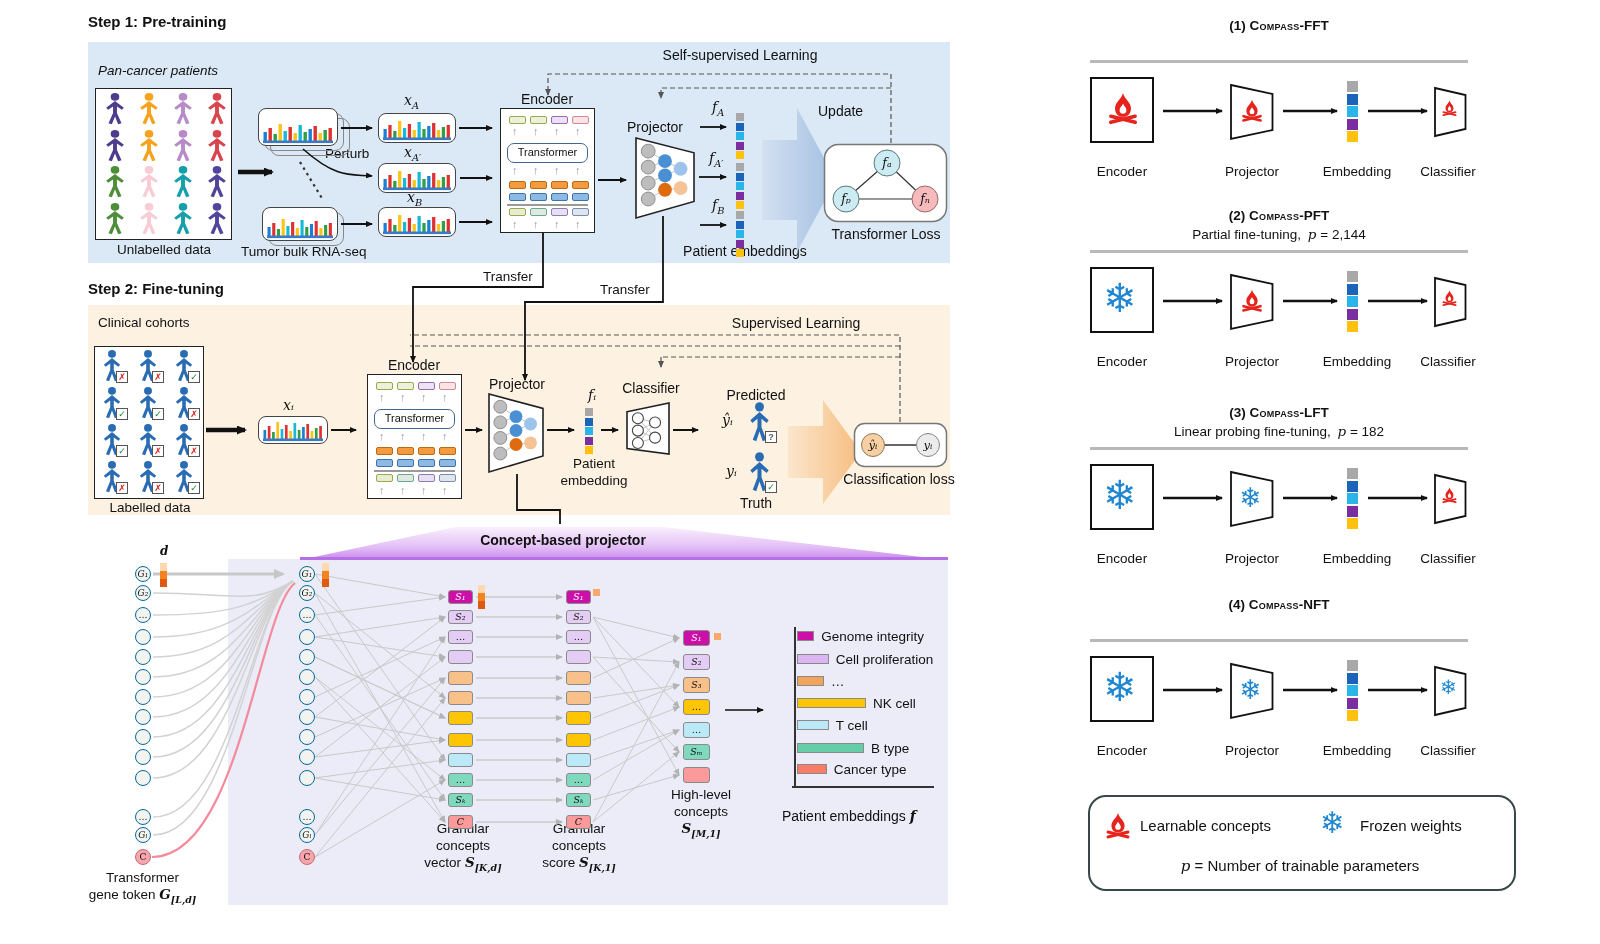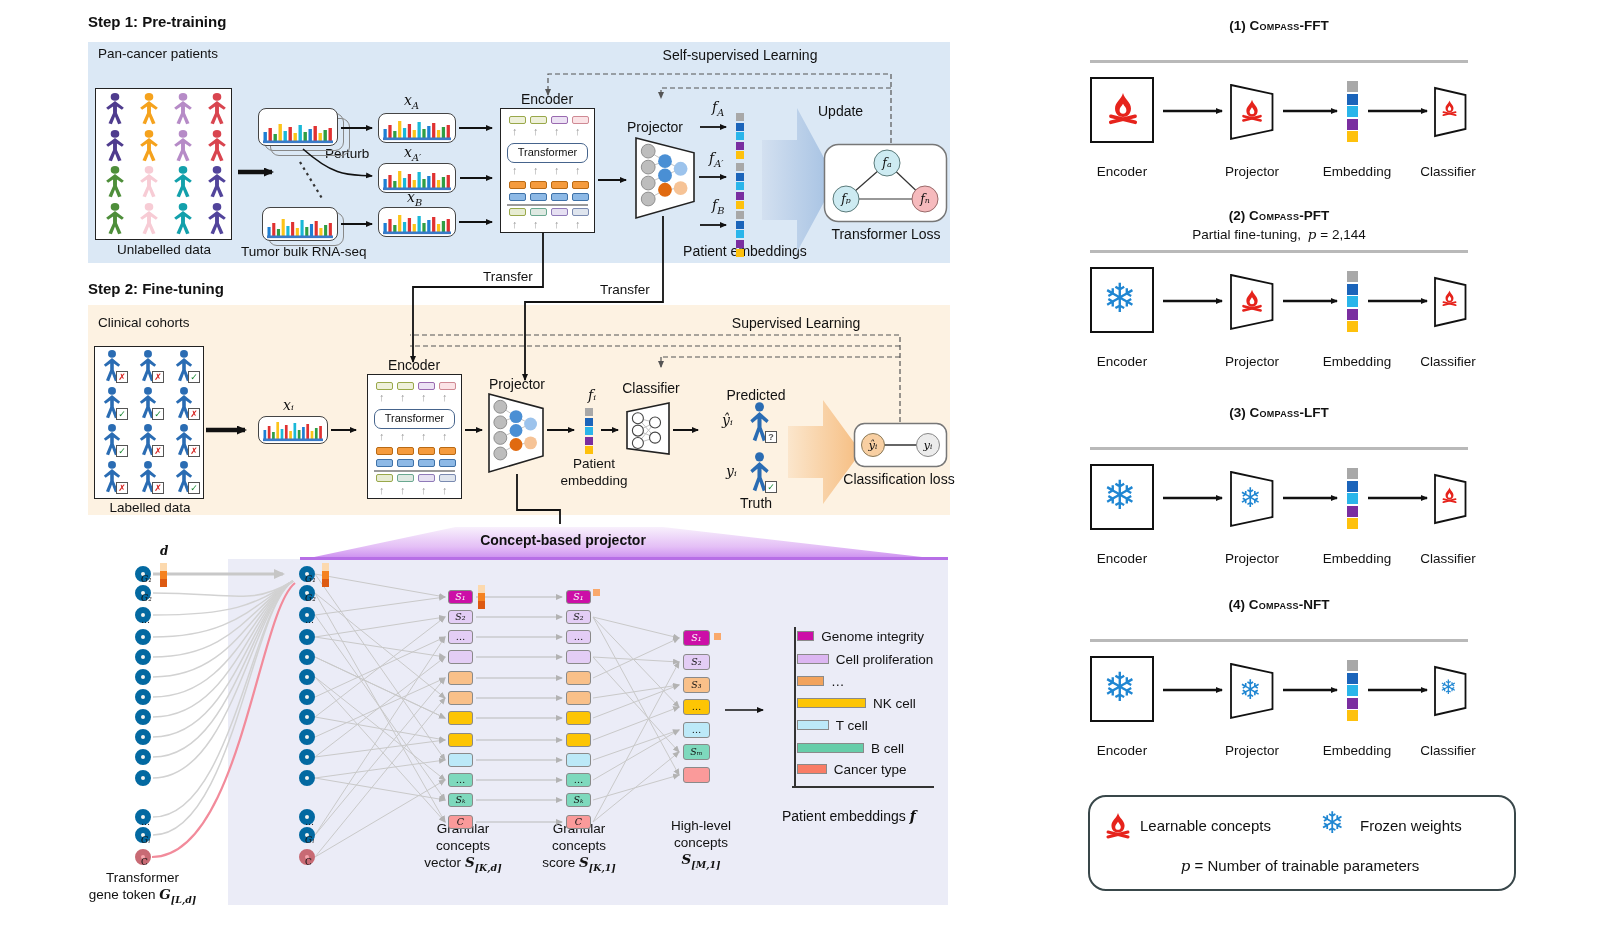--- a/index.html
+++ b/index.html
@@ -8,40 +8,40 @@
   .abs{position:absolute;}
   .lb{position:absolute;font-size:13.5px;white-space:nowrap;}
   .hd{position:absolute;font-size:15px;font-weight:bold;white-space:nowrap;}
   .ctr{transform:translateX(-50%);text-align:center;}
   .math{position:absolute;font-family:"DejaVu Serif","DejaVu Sans",serif;font-style:italic;white-space:nowrap;}
   .math sub{font-size:70%;}
   .sc{font-variant:small-caps;letter-spacing:.3px;}
   .panel{position:absolute;}
   .markbox{position:absolute;width:10px;height:10px;background:#fff;border:1px solid #555;
            font-size:9px;line-height:10px;text-align:center;font-weight:bold;z-index:6;}
-  .node{position:absolute;width:16px;height:16px;border-radius:50%;background:#f3f3f0;border:6px solid #0369a1;
+  .node{position:absolute;width:16px;height:16px;border-radius:50%;background:#f3f3f0;border:1px solid #0369a1;
         font-family:"DejaVu Serif","DejaVu Sans",serif;font-style:italic;font-size:9px;line-height:15px;text-align:center;z-index:5;box-sizing:border-box;}
   .cbox{position:absolute;border:1px solid #8a8a8a;border-radius:3px;box-sizing:border-box;
         font-family:"DejaVu Serif","DejaVu Sans",serif;font-style:italic;font-size:9.5px;text-align:center;z-index:5;}
   .mlbl{position:absolute;text-align:center;font-size:13.5px;line-height:17px;}
   svg{position:absolute;overflow:visible;}
 </style>
 </head>
 <body>
 
 <div id="cv">
 
   <div class="panel" id="p1" style="left: 88px; top: 42px; width: 862px; height: 221px; background: rgb(219, 232, 245);"></div>
   <div class="panel" id="p2" style="left: 88px; top: 305px; width: 862px; height: 210px; background: rgb(253, 242, 226);"></div>
   <div class="panel" id="p3" style="left: 228px; top: 559px; width: 720px; height: 346px; background: rgb(235, 236, 247);"></div>
   <div class="abs" id="funnel" style="left: 300px; top: 527px; width: 648px; height: 33px; clip-path: polygon(24% 0px, 56% 0px, 100% 100%, 0px 100%); background: linear-gradient(rgb(248, 240, 252) 0%, rgb(228, 191, 246) 60%, rgb(201, 136, 239) 100%);"></div>
   <div class="abs" id="funedge" style="left: 300px; top: 557px; width: 648px; height: 2.5px; background: rgb(183, 111, 230);"></div>
 
   <div class="hd" style="left:88px;top:13px;">Step 1: Pre-training</div>
-  <div class="lb" style="left:98px;top:46px;">Pan-cancer patients</div>
+  <div class="lb" style="left:98px;top:63px;font-style:italic;">Pan-cancer patients</div>
   <div class="lb ctr" style="left:164px;top:242px;">Unlabelled data</div>
   <div class="lb" style="left:241px;top:244px;">Tumor bulk RNA-seq</div>
   <div class="lb" style="left:325px;top:146px;">Perturb</div>
   <div class="lb ctr" style="left:547px;top:91px;font-size:14px;">Encoder</div>
   <div class="lb" style="left:627px;top:119px;font-size:14px;">Projector</div>
   <div class="lb ctr" style="left:740px;top:47px;font-size:14px;">Self-supervised Learning</div>
   <div class="lb" style="left:818px;top:103px;font-size:14px;">Update</div>
   <div class="lb ctr" style="left:886px;top:226px;font-size:14px;">Transformer Loss</div>
   <div class="lb ctr" style="left:745px;top:243px;font-size:14px;">Patient embeddings</div>
   <div class="lb" style="left:483px;top:269px;">Transfer</div>
@@ -71,21 +71,21 @@
     <span>concepts</span><br>
     <span>vector</span>
     <span class="math" style="position:static;font-weight:bold;"><span>S</span><sub>[K,d]</sub></span>
   </div>
   <div class="mlbl" style="left:524px;top:820px;width:110px;">
     <span>Granular</span><br>
     <span>concepts</span><br>
     <span>score</span>
     <span class="math" style="position:static;font-weight:bold;"><span>S</span><sub>[K,1]</sub></span>
   </div>
-  <div class="mlbl" style="left:646px;top:786px;width:110px;margin-top:31px;">
+  <div class="mlbl" style="left:646px;top:786px;width:110px;">
     <span>High-level</span><br>
     <span>concepts</span><br>
     <span class="math" style="position:static;font-weight:bold;"><span>S</span><sub>[M,1]</sub></span>
   </div>
   <div class="lb" style="left:782px;top:808px;font-size:14px;">
     <span>Patient embeddings</span>
     <span class="math" style="position:static;font-weight:bold;">f</span>
   </div>
   <div class="math" style="left:160px;top:544px;font-size:12px;font-weight:bold;">d</div>
 
@@ -723,21 +723,21 @@
     <div class="lb" style="position: absolute; left: 821.25px; top: 628.5px;">Genome integrity</div>
     <div style="position: absolute; left: 797px; top: 654px; width: 31.74px; height: 10px; background: rgb(220, 182, 242); border: 1px solid rgb(138, 138, 138); box-sizing: border-box; z-index: 5;"></div>
     <div class="lb" style="position: absolute; left: 835.74px; top: 651.5px;">Cell proliferation</div>
     <div style="position: absolute; left: 797px; top: 676px; width: 26.91px; height: 10px; background: rgb(242, 163, 92); border: 1px solid rgb(138, 138, 138); box-sizing: border-box; z-index: 5;"></div>
     <div class="lb" style="position: absolute; left: 830.91px; top: 673.5px;">…</div>
     <div style="position: absolute; left: 797px; top: 698px; width: 69px; height: 10px; background: rgb(253, 197, 4); border: 1px solid rgb(138, 138, 138); box-sizing: border-box; z-index: 5;"></div>
     <div class="lb" style="position: absolute; left: 873px; top: 695.5px;">NK cell</div>
     <div style="position: absolute; left: 797px; top: 720px; width: 31.74px; height: 10px; background: rgb(188, 233, 248); border: 1px solid rgb(138, 138, 138); box-sizing: border-box; z-index: 5;"></div>
     <div class="lb" style="position: absolute; left: 835.74px; top: 717.5px;">T cell</div>
     <div style="position: absolute; left: 797px; top: 743px; width: 66.93px; height: 10px; background: rgb(102, 205, 169); border: 1px solid rgb(138, 138, 138); box-sizing: border-box; z-index: 5;"></div>
-    <div class="lb" style="position: absolute; left: 870.93px; top: 740.5px;">B cell</div>
+    <div class="lb" style="position: absolute; left: 870.93px; top: 740.5px;">B type</div>
     <div style="position: absolute; left: 797px; top: 764px; width: 29.67px; height: 10px; background: rgb(249, 124, 102); border: 1px solid rgb(138, 138, 138); box-sizing: border-box; z-index: 5;"></div>
     <div class="lb" style="position: absolute; left: 833.67px; top: 761.5px; text-align: center;">Cancer type</div>
     <div style="position: absolute; left: 1079px; top: 18px; width: 400px; text-align: center; font-weight: bold; font-size: 13.5px; z-index: 6;"><span>(1) </span><span class="sc">Compass</span><span>-FFT</span></div>
     <div style="position: absolute; left: 1090px; top: 60px; width: 378px; height: 3px; background: rgb(185, 185, 185); z-index: 4;"></div>
     <div style="position: absolute; left: 1090px; top: 77px; width: 64px; height: 66px; background: rgb(255, 255, 255); border: 2.6px solid rgb(17, 17, 17); box-sizing: border-box; z-index: 4;"></div>
     <svg width="34" height="34" viewBox="0 0 32 32" style="position: absolute; left: 1106px; top: 92px; width: 34px; height: 34px; z-index: 6;">
       <rect x="2.5" y="24" width="27" height="3.4" rx="1.7" fill="#e6231c" transform="rotate(14 16 26)"></rect>
       <rect x="2.5" y="24" width="27" height="3.4" rx="1.7" fill="#e6231c" transform="rotate(-14 16 26)"></rect>
       <path d="M16 1 C14.5 7 8.5 9.5 8.5 15.5 C8.5 20.5 11.8 23.5 16 23.5 C20.2 23.5 23.5 20.5 23.5 15.5 C23.5 9.5 17.5 7 16 1 Z" fill="#e6231c"></path>
       <path d="M16 11 C14.5 13.8 12.8 14.6 12.8 17.2 A3.2 3.2 0 0 0 19.2 17.2 C19.2 14.6 17.5 13.8 16 11 Z" fill="#fff"></path>
@@ -795,20 +795,21 @@
       <rect x="2.5" y="24" width="27" height="3.4" rx="1.7" fill="#e6231c" transform="rotate(14 16 26)"></rect>
       <rect x="2.5" y="24" width="27" height="3.4" rx="1.7" fill="#e6231c" transform="rotate(-14 16 26)"></rect>
       <path d="M16 1 C14.5 7 8.5 9.5 8.5 15.5 C8.5 20.5 11.8 23.5 16 23.5 C20.2 23.5 23.5 20.5 23.5 15.5 C23.5 9.5 17.5 7 16 1 Z" fill="#e6231c"></path>
       <path d="M16 11 C14.5 13.8 12.8 14.6 12.8 17.2 A3.2 3.2 0 0 0 19.2 17.2 C19.2 14.6 17.5 13.8 16 11 Z" fill="#fff"></path>
     </svg>
     <div style="position: absolute; left: 1062px; top: 354px; width: 120px; text-align: center; font-size: 13.5px; z-index: 6;">Encoder</div>
     <div style="position: absolute; left: 1192px; top: 354px; width: 120px; text-align: center; font-size: 13.5px; z-index: 6;">Projector</div>
     <div style="position: absolute; left: 1297px; top: 354px; width: 120px; text-align: center; font-size: 13.5px; z-index: 6;">Embedding</div>
     <div style="position: absolute; left: 1388px; top: 354px; width: 120px; text-align: center; font-size: 13.5px; z-index: 6;">Classifier</div>
     <div style="position: absolute; left: 1079px; top: 405px; width: 400px; text-align: center; font-weight: bold; font-size: 13.5px; z-index: 6;"><span>(3) </span><span class="sc">Compass</span><span>-LFT</span></div>
+    <div style="position: absolute; left: 1079px; top: 423px; width: 400px; text-align: center; font-size: 13.5px; z-index: 6;"><span>Linear probing fine-tuning, </span><i style="font-family: &quot;DejaVu Serif&quot;, serif;">p</i><span> = 182</span></div>
     <div style="position: absolute; left: 1090px; top: 447px; width: 378px; height: 3px; background: rgb(185, 185, 185); z-index: 4;"></div>
     <div style="position: absolute; left: 1090px; top: 464px; width: 64px; height: 66px; background: rgb(255, 255, 255); border: 2.6px solid rgb(17, 17, 17); box-sizing: border-box; z-index: 4;"></div>
     <div style="position: absolute; left: 1103px; top: 475px; font-size: 40px; color: rgb(31, 134, 210); line-height: 1; z-index: 6; font-family: &quot;DejaVu Sans&quot;, sans-serif;">❄</div>
     <svg width="44" height="56" style="position: absolute; left: 1230px; top: 471px; width: 44px; height: 56px; z-index: 4;">
       <polygon points="1,1 42.5,10 42.5,46 1,55" fill="#fff" stroke="#111" stroke-width="1.8"></polygon>
     </svg>
     <div style="position: absolute; left: 1239px; top: 484px; font-size: 27px; color: rgb(31, 134, 210); line-height: 1; z-index: 6; font-family: &quot;DejaVu Sans&quot;, sans-serif;">❄</div>
     <div style="position: absolute; left: 1347px; top: 468px; width: 11px; height: 11px; background: rgb(168, 168, 168); z-index: 5;"></div>
     <div style="position: absolute; left: 1347px; top: 480.5px; width: 11px; height: 11px; background: rgb(27, 100, 186); z-index: 5;"></div>
     <div style="position: absolute; left: 1347px; top: 493px; width: 11px; height: 11px; background: rgb(42, 181, 234); z-index: 5;"></div>

